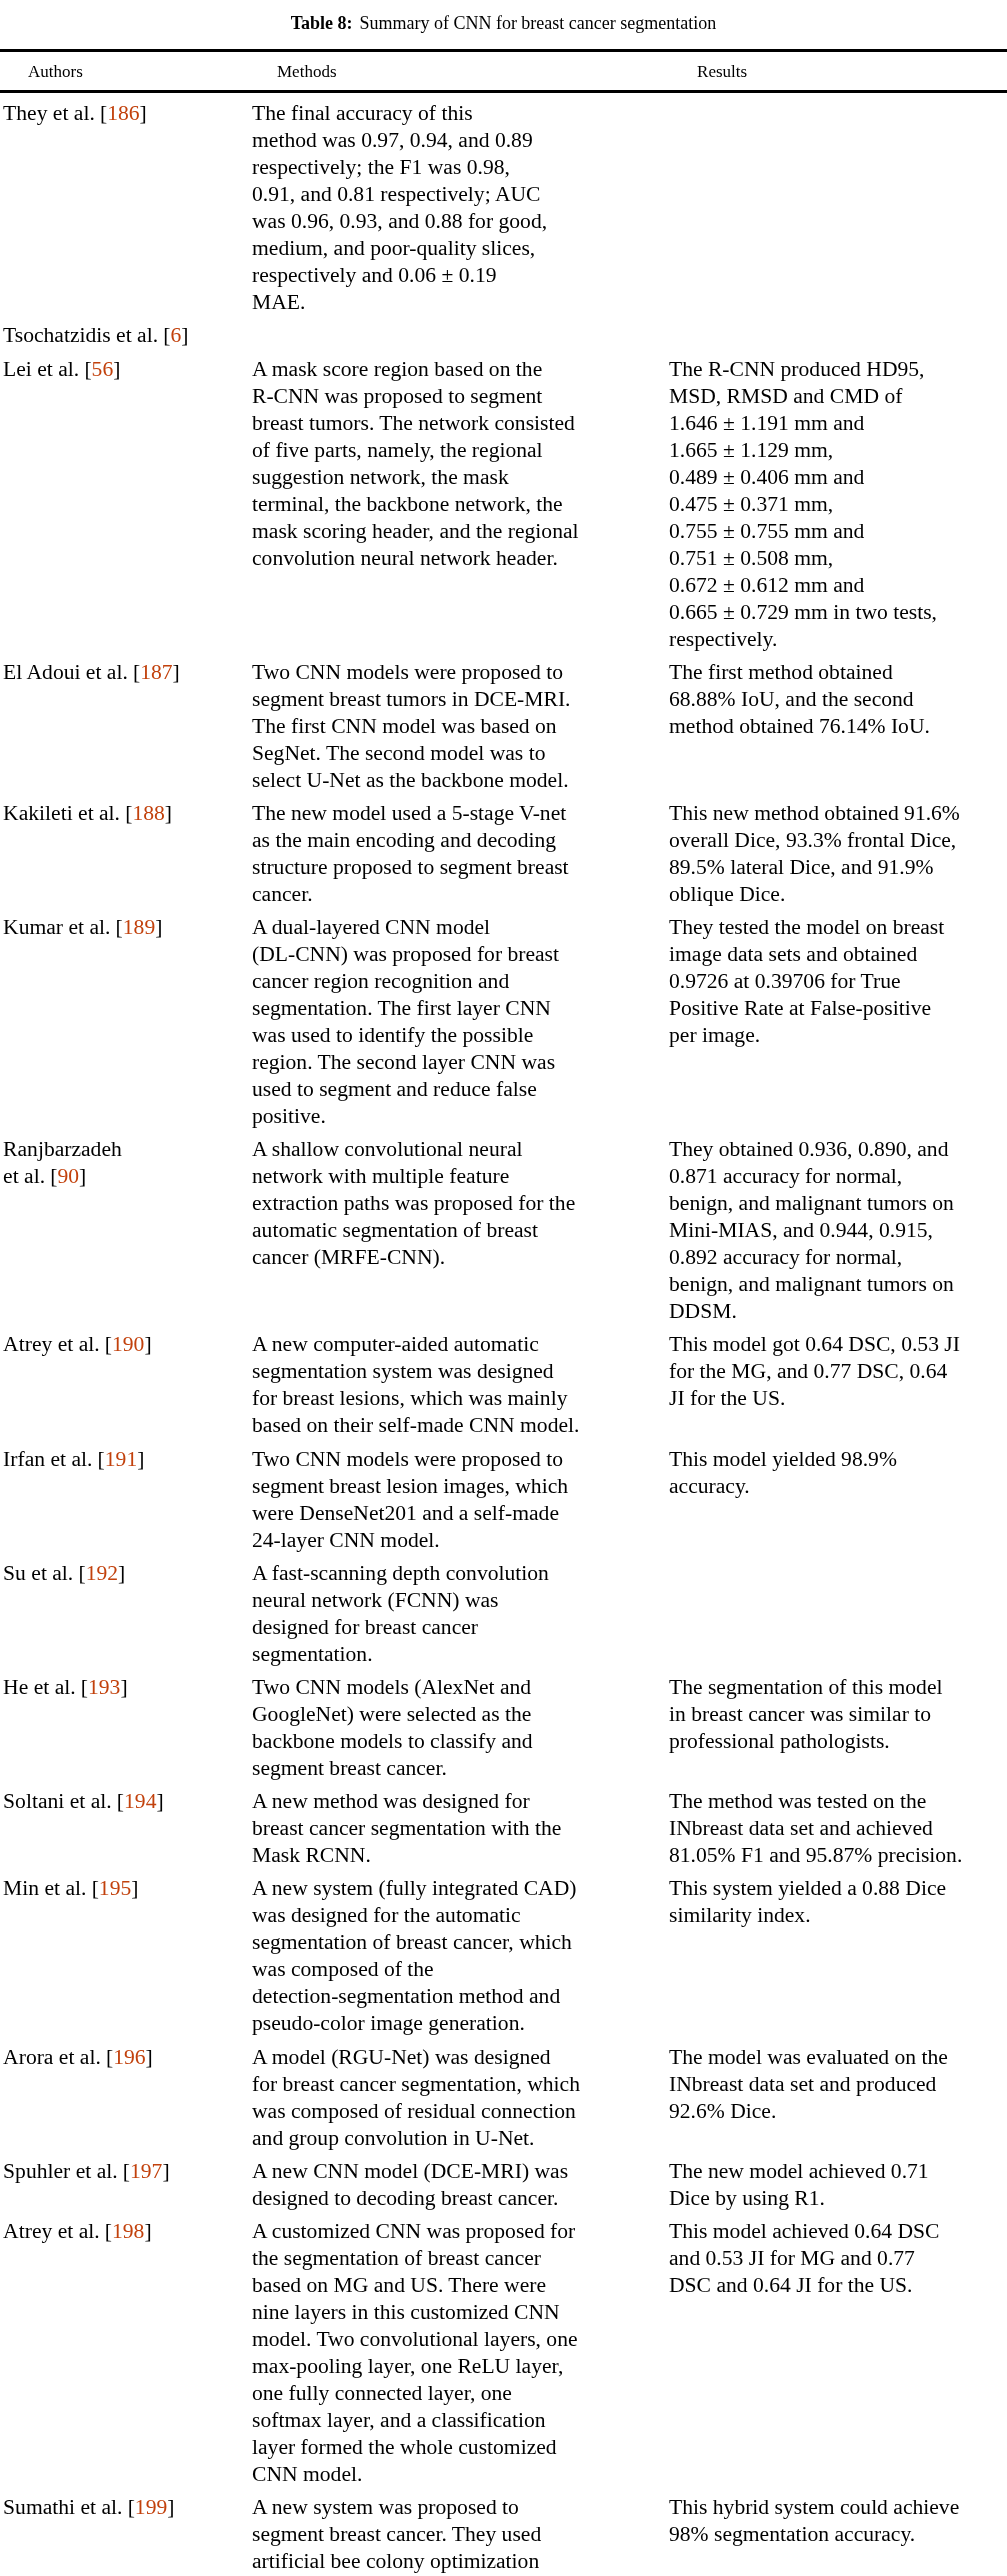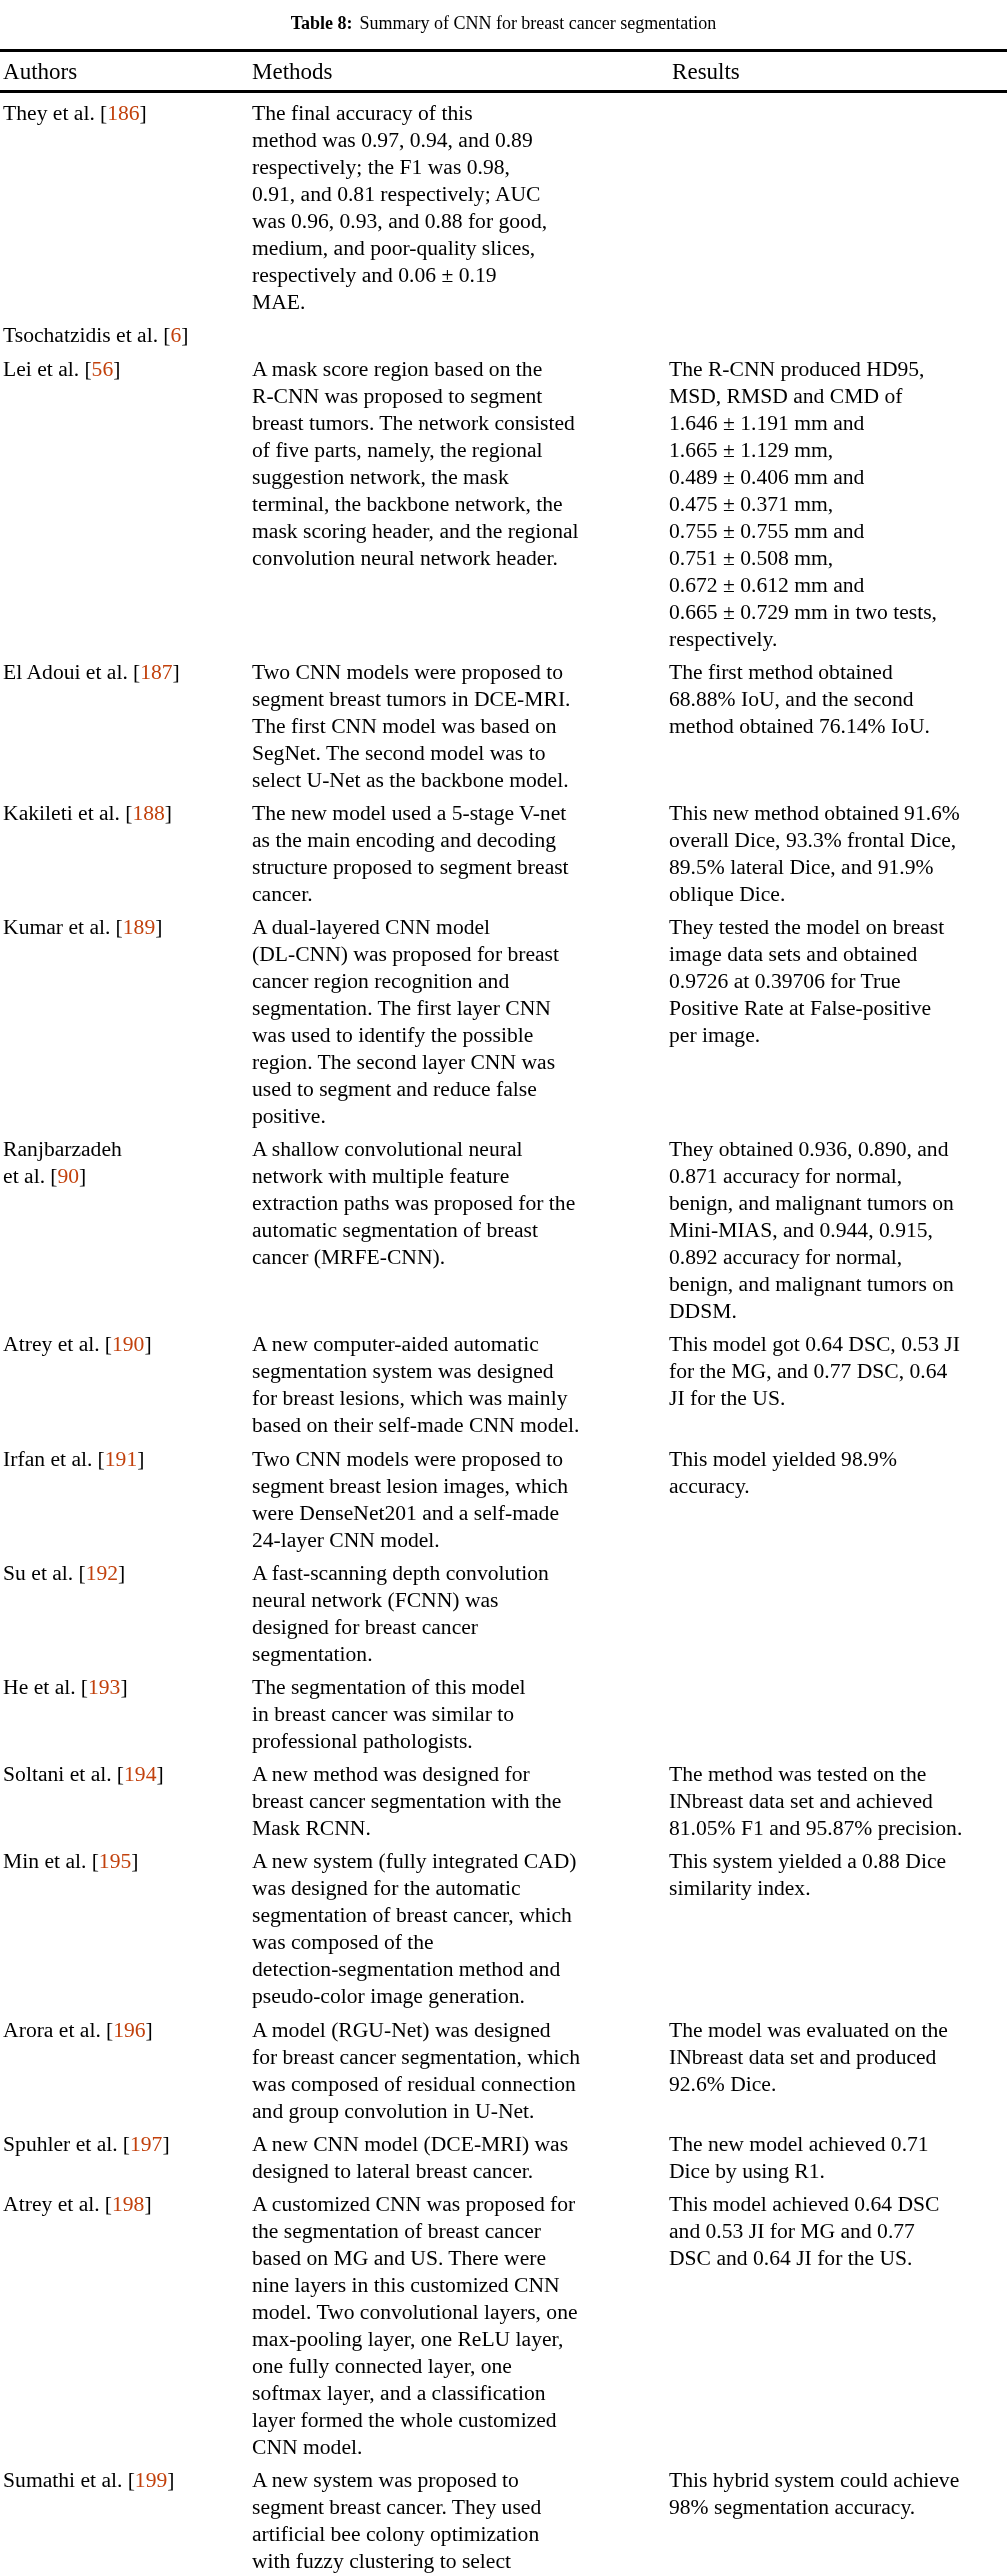--- a/index.html
+++ b/index.html
@@ -22,22 +22,23 @@
   .rule { height: 2.6px; background: #000; width: 1007px; }
   .rule-top { margin-top: 14.4px; }
   .rule-mid { margin-top: 5.2px; }
   .grid3 {
     display: grid;
     grid-template-columns: 252px 417px 337px;
     align-items: start;
   }
   .header-row {
     padding-top: 6.2px;
-    font-size: 23px;
+    font-size: 17px;
     line-height: 27px;
+    padding-left: 25px;
   }
   .header-row .hcell { padding-left: 3.1px; }
   .header-row .hcell.h2, .rows .cell.methods { padding-left: 0; }
   .rows {
     padding-top: 7.2px;
     display: flex;
     flex-direction: column;
     gap: 6.2px;
     font-size: 21.6px;
     line-height: 27px;
@@ -187,20 +188,24 @@
   <div class="grid3 row">
     <div class="cell author"><span class="text">Su et al.</span><span class="br-open">[</span><span class="cite">192</span><span>]</span></div>
     <div class="cell methods"><span class="text">A fast-scanning depth convolution
 neural network (FCNN) was
 designed for breast cancer
 segmentation.</span></div>
   </div>
 
   <div class="grid3 row">
     <div class="cell author"><span class="text">He et al.</span><span class="br-open">[</span><span class="cite">193</span><span>]</span></div>
+    <div class="cell methods"><span class="text">Two CNN models (AlexNet and
+GoogleNet) were selected as the
+backbone models to classify and
+segment breast cancer.</span></div>
     <div class="cell results"><span class="text">The segmentation of this model
 in breast cancer was similar to
 professional pathologists.</span></div>
   </div>
 
   <div class="grid3 row">
     <div class="cell author"><span class="text">Soltani et al.</span><span class="br-open">[</span><span class="cite">194</span><span>]</span></div>
     <div class="cell methods"><span class="text">A new method was designed for
 breast cancer segmentation with the
 Mask RCNN.</span></div>
@@ -228,21 +233,21 @@
 was composed of residual connection
 and group convolution in U-Net.</span></div>
     <div class="cell results"><span class="text">The model was evaluated on the
 INbreast data set and produced
 92.6% Dice.</span></div>
   </div>
 
   <div class="grid3 row">
     <div class="cell author"><span class="text">Spuhler et al.</span><span class="br-open">[</span><span class="cite">197</span><span>]</span></div>
     <div class="cell methods"><span class="text">A new CNN model (DCE-MRI) was
-designed to lateral breast cancer.</span></div>
+designed to decoding breast cancer.</span></div>
     <div class="cell results"><span class="text">The new model achieved 0.71
 Dice by using R1.</span></div>
   </div>
 
   <div class="grid3 row">
     <div class="cell author"><span class="text">Atrey et al.</span><span class="br-open">[</span><span class="cite">198</span><span>]</span></div>
     <div class="cell methods"><span class="text">A customized CNN was proposed for
 the segmentation of breast cancer
 based on MG and US. There were
 nine layers in this customized CNN

